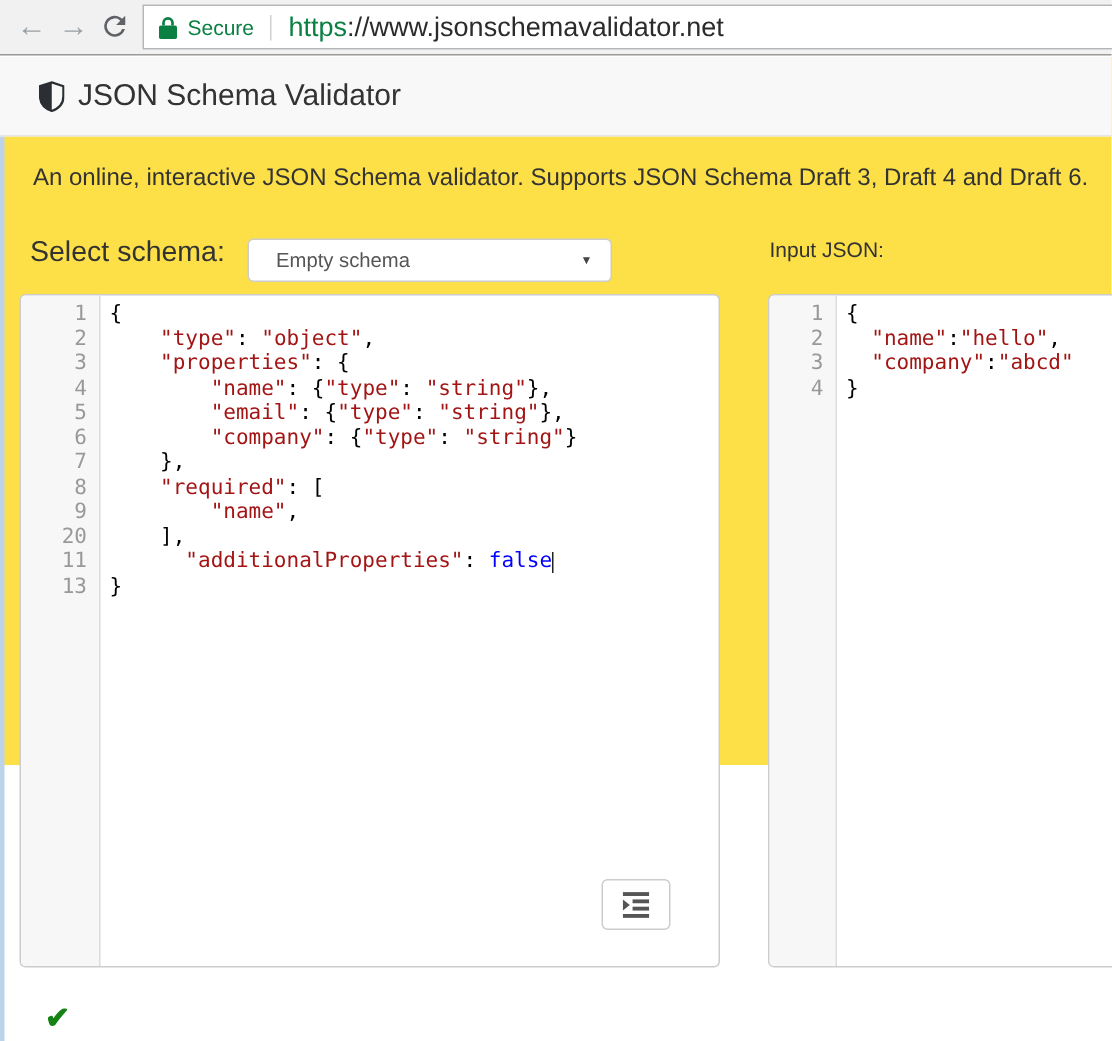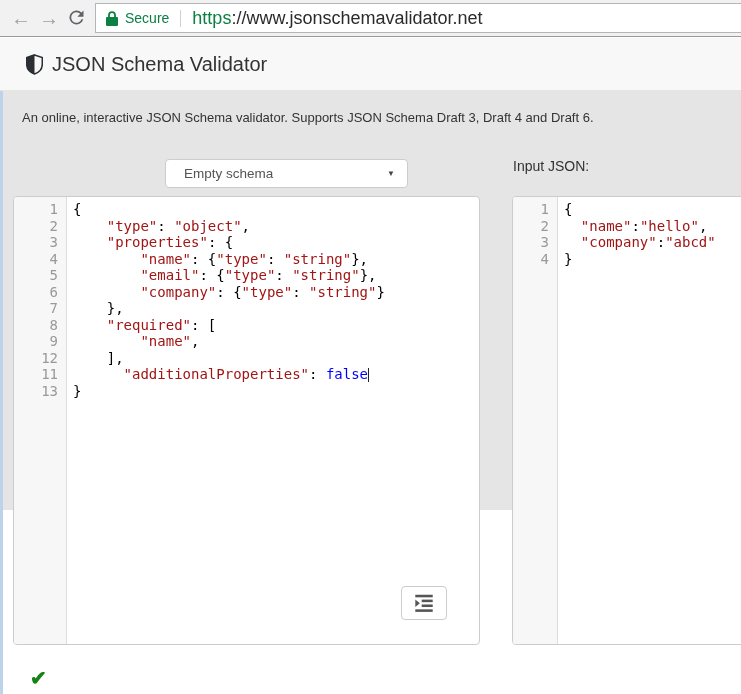--- a/index.html
+++ b/index.html
@@ -16,30 +16,30 @@
   .nav-refresh { left:64px; top:7px; width:24px; height:24px; }
   .addr-bar { position:absolute; left:95px; top:3px; width:650px; height:30px;
               background:#fff; border:1px solid #b3b6b9; display:flex; align-items:center; }
   .secure-chip { display:flex; align-items:center; padding-left:10px;justify-content:center; }
   .secure-label { color:#0b8043; font-size:14px; margin-left:7px; }
   .addr-sep { width:1px; height:17px; background:#d0d0d0; margin:0 11px; }
   .url { font-size:18px; color:#2b2b2b; }
   .url-scheme { color:#0b8043; }
 
   
-  .page { position:absolute; left:0; top:38px; width:741px; height:472px; background:#e5e5e5; }
+  .page { position:absolute; left:0; top:38px; width:741px; height:472px; background:#fde047; }
   .edge-strip { position:absolute; left:0; top:0; width:3px; height:656px; background:#bdd3ea; }
 
   .site-header { position:absolute; left:0; top:0; width:741px; height:53px;
                  background:#f8f8f8; border-bottom:1px solid #e5e5e5;
                  display:flex; align-items:center; }
   .site-title { font-size:20px; color:#333; margin-left:9px; }
   .shield-wrap { margin-left:26px; display:flex; align-items:center; }
 
-  .intro { position:absolute; left:22px; top:72px; font-size:13px; color:#333;text-align:center; }
+  .intro { position:absolute; left:22px; top:72px; font-size:16px; color:#333;text-align:center; }
 
   .select-label { position:absolute; left:20px; top:120px; font-size:19px; color:#333; }
   .schema-select { position:absolute; left:165px; top:121px; width:243px; height:29px;
                    background:#fff; border:1px solid #ccc; border-radius:4px;
                    display:flex; align-items:center; cursor:pointer;justify-content:center; }
   .schema-select-value { font-size:13.5px; color:#555; margin-left:18px; flex:1; }
   .select-arrow { font-size:8px; color:#444; margin-right:12px; }
   .input-label { position:absolute; left:513px; top:120px; font-size:14px; color:#333; }
 
   
@@ -106,20 +106,21 @@
       <svg width="17" height="21" viewBox="0 0 24 29">
         <path d="M12 1 L23 4.6 V14 C23 21.5 17.8 25.8 12 27.9 C6.2 25.8 1 21.5 1 14 V4.6 Z" fill="none" stroke="#2b2f33" stroke-width="2.2"></path>
         <path d="M12 1 L1 4.6 V14 C1 21.5 6.2 25.8 12 27.9 Z" fill="#2b2f33"></path>
       </svg>
     </div>
     <div class="site-title">JSON Schema Validator</div>
   </div>
 
   <div class="intro">An online, interactive JSON Schema validator. Supports JSON Schema Draft 3, Draft 4 and Draft 6.</div>
 
+  <div class="select-label">Select schema:</div>
   <div class="schema-select">
     <span class="schema-select-value">Empty schema</span>
     <span class="select-arrow">▼</span>
   </div>
   <div class="input-label">Input JSON:</div>
 
   <div class="editor editor-schema">
     <div class="gutter-bg"></div>
     <div class="code-lines" id="schema-editor-lines">
         <div class="code-line">
@@ -152,21 +153,21 @@
         </div>
         <div class="code-line">
           <span class="gutter-num">8</span>
           <span class="line-content"><span class="tok-p">    </span><span class="tok-s">"required"</span><span class="tok-p">: [</span></span>
         </div>
         <div class="code-line">
           <span class="gutter-num">9</span>
           <span class="line-content"><span class="tok-p">        </span><span class="tok-s">"name"</span><span class="tok-p">,</span></span>
         </div>
         <div class="code-line">
-          <span class="gutter-num">12</span>
+          <span class="gutter-num">20</span>
           <span class="line-content"><span class="tok-p">    ],</span></span>
         </div>
         <div class="code-line">
           <span class="gutter-num">11</span>
           <span class="line-content"><span class="tok-p">      </span><span class="tok-s">"additionalProperties"</span><span class="tok-p">: </span><span class="tok-k">false</span><span class="caret"></span></span>
         </div>
         <div class="code-line">
           <span class="gutter-num">13</span>
           <span class="line-content"><span class="tok-p">}</span></span>
         </div>

